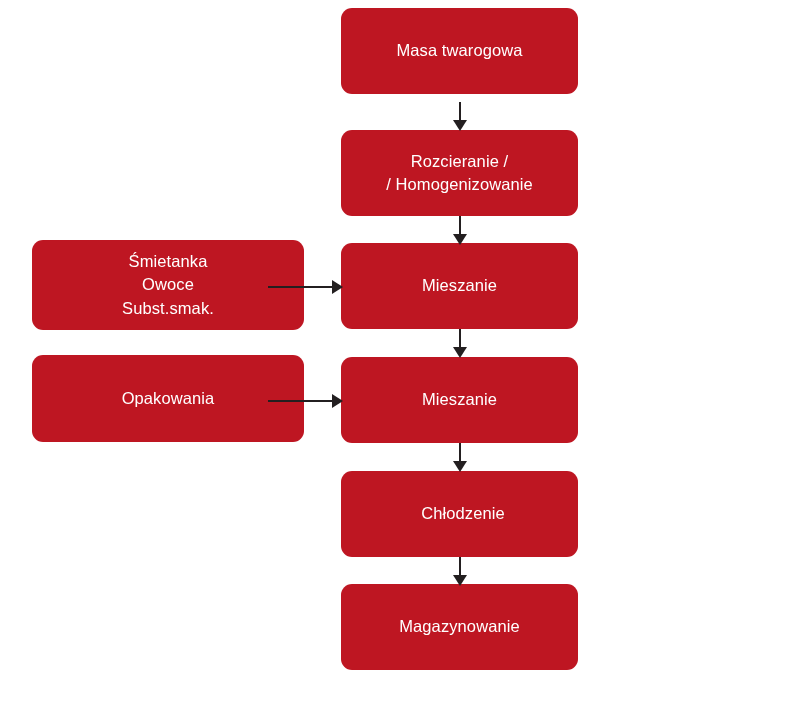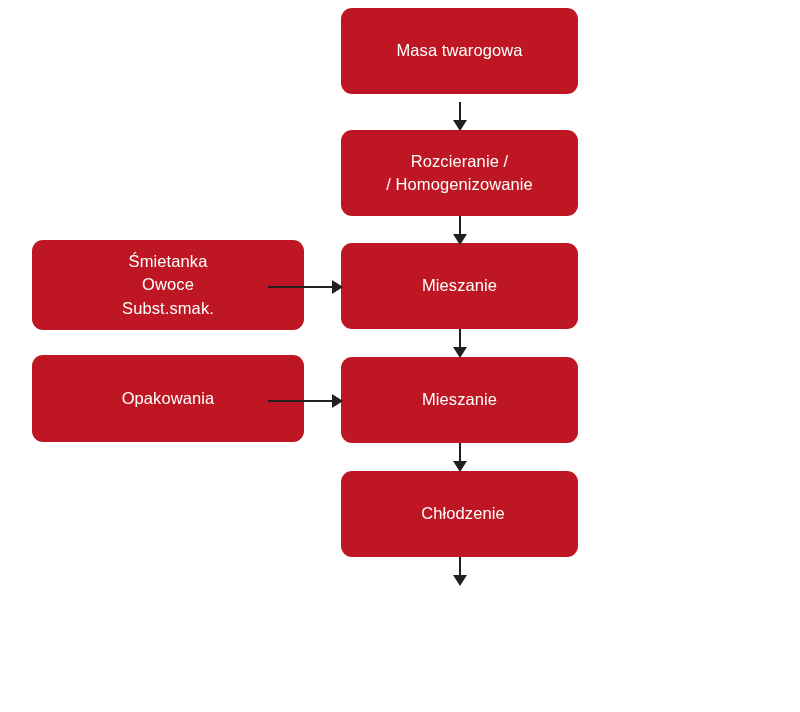--- a/index.html
+++ b/index.html
@@ -106,20 +106,23 @@
   </div>
 
   <div class="node col-main" style="top:357px;">
     <span class="label">Mieszanie</span>
   </div>
 
   <div class="node col-main" style="top:471px;padding-left:17px;">
     <span class="label">Chłodzenie</span>
   </div>
 
+  <div class="node col-main" style="top:584px;">
+    <span class="label">Magazynowanie</span>
+  </div>
 
   <div class="node col-left" style="top:240px; height:90px;">
     <span class="label">Śmietanka
 Owoce
 Subst.smak.</span>
   </div>
 
   <div class="node col-left" style="top:355px; height:87px;">
     <span class="label">Opakowania</span>
   </div>

